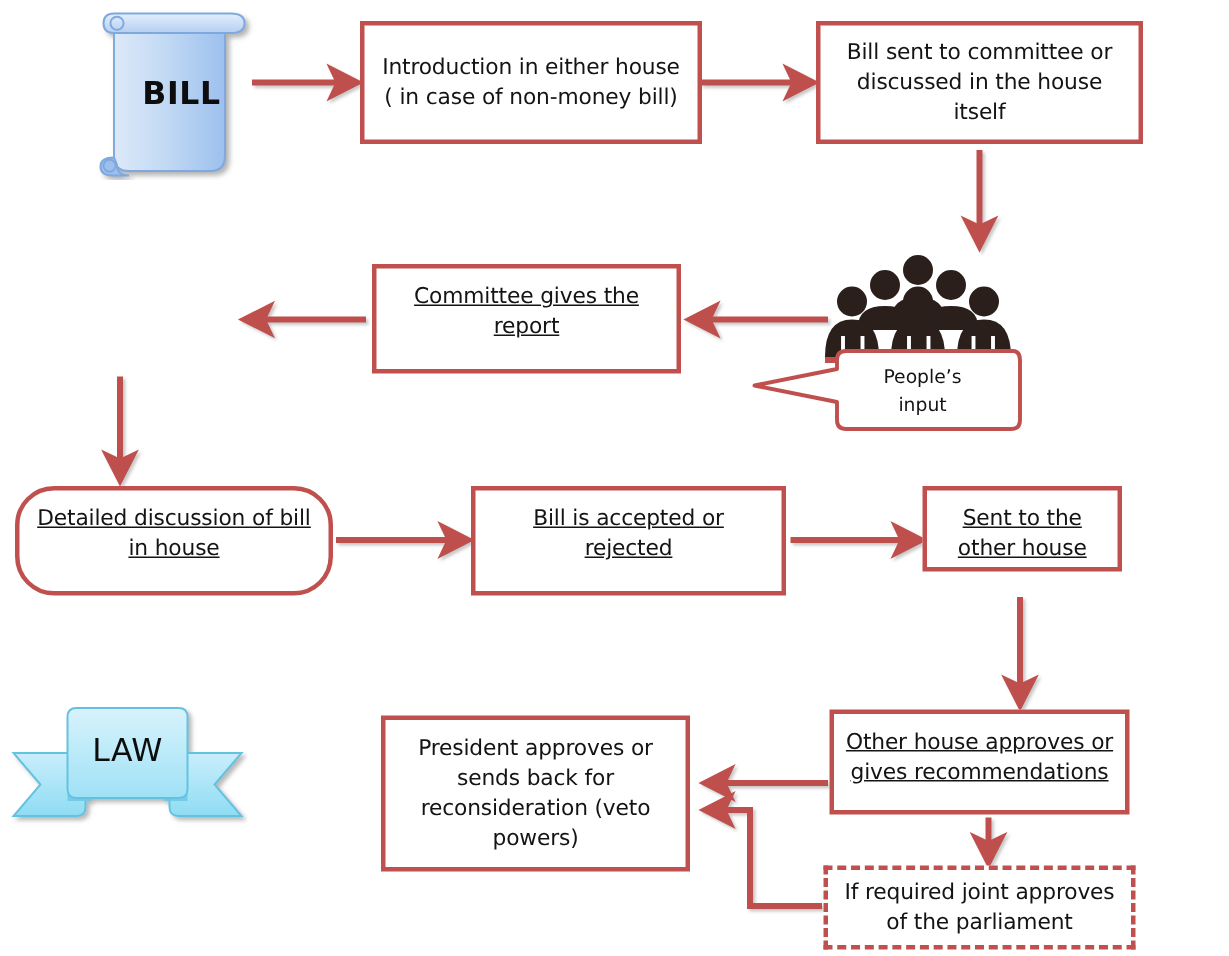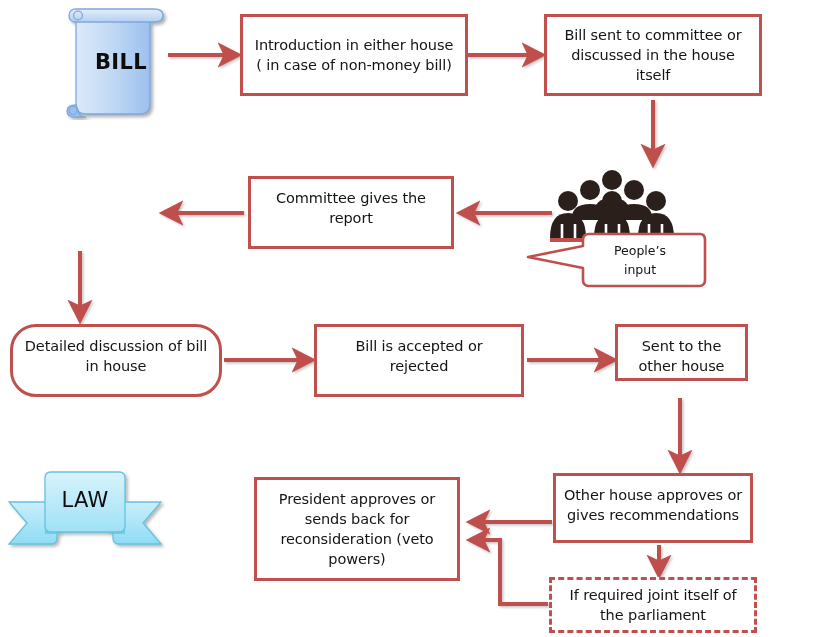--- a/index.html
+++ b/index.html
@@ -28,21 +28,21 @@
     font-size:14.5px;
     line-height:1.38;
     padding:4px 7px;
     letter-spacing:-0.1px;
   }
   .pbox.dashed{
     border-style:dashed;
     border-width:3px;
   }
   .pbox .txt{display:block;width:100%;}
-  .pbox.top-align{align-items:flex-start;}
+  .pbox.top-align{align-items:flex-start;text-decoration:underline;}
   .pbox.top-align .txt{padding-top:5px;}
 
   
   #wires{
     position:absolute;
     left:0;top:0;
     width:819px;height:637px;
     pointer-events:none;
   }
 
@@ -57,21 +57,21 @@
     color:#0d0d0d;
     letter-spacing:0.4px;
     padding-left:6px;
     box-sizing:border-box;
   }
 
   
   .people-wrap{position:absolute;left:548px;top:168px;width:128px;height:76px;}
 
   
-  .bubble-wrap{position:absolute;left:525px;top:228px;width:182px;height:64px;}
+  .bubble-wrap{position:absolute;left:500px;top:228px;width:182px;height:64px;}
   .bubble-text{
     position:absolute;
     left:56px;top:4px;width:118px;height:56px;
     display:flex;flex-direction:column;align-items:center;justify-content:center;
     font-size:12.5px;
     line-height:1.55;
     color:#141414;
     text-align:center;
   }
 
@@ -230,21 +230,21 @@
 
   <div class="pbox top-align" style="left:615px;top:324px;width:133px;height:57px;">
     <span class="txt">Sent to the other house</span>
   </div>
 
   <div class="pbox top-align" style="left:553px;top:473px;width:200px;height:70px;">
     <span class="txt">Other house approves or gives recommendations</span>
   </div>
 
   <div class="pbox dashed" style="left:549px;top:577px;width:208px;height:56px;">
-    <span class="txt">If required joint itself of the parliament</span>
+    <span class="txt">If required joint approves of the parliament</span>
   </div>
 
   <div class="pbox" style="left:254px;top:477px;width:206px;height:104px;">
     <span class="txt">President approves or sends back for reconsideration (veto powers)</span>
   </div>
 
   <div class="law-wrap">
     <svg width="160" height="86" viewBox="0 0 160 86">
       <defs>
         <linearGradient id="ribbong" x1="0" y1="0" x2="0" y2="1">

